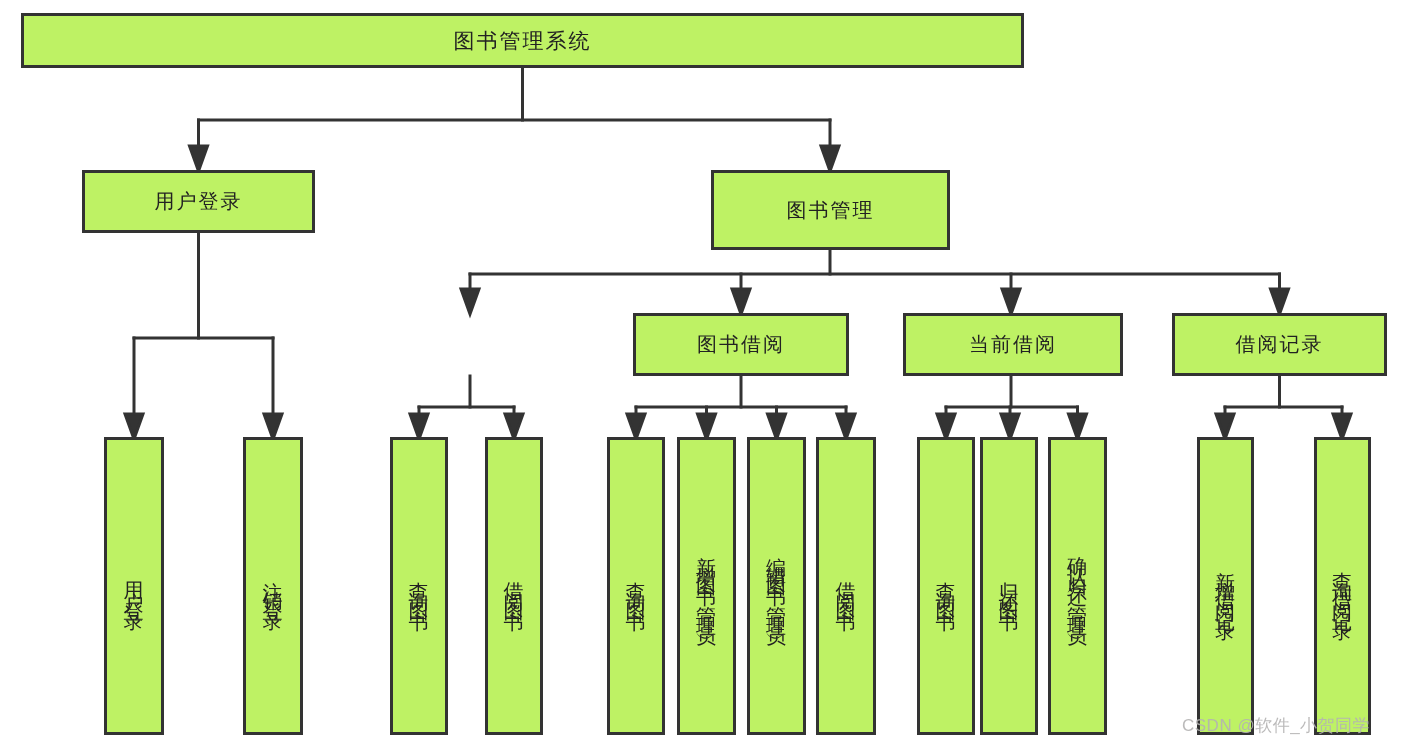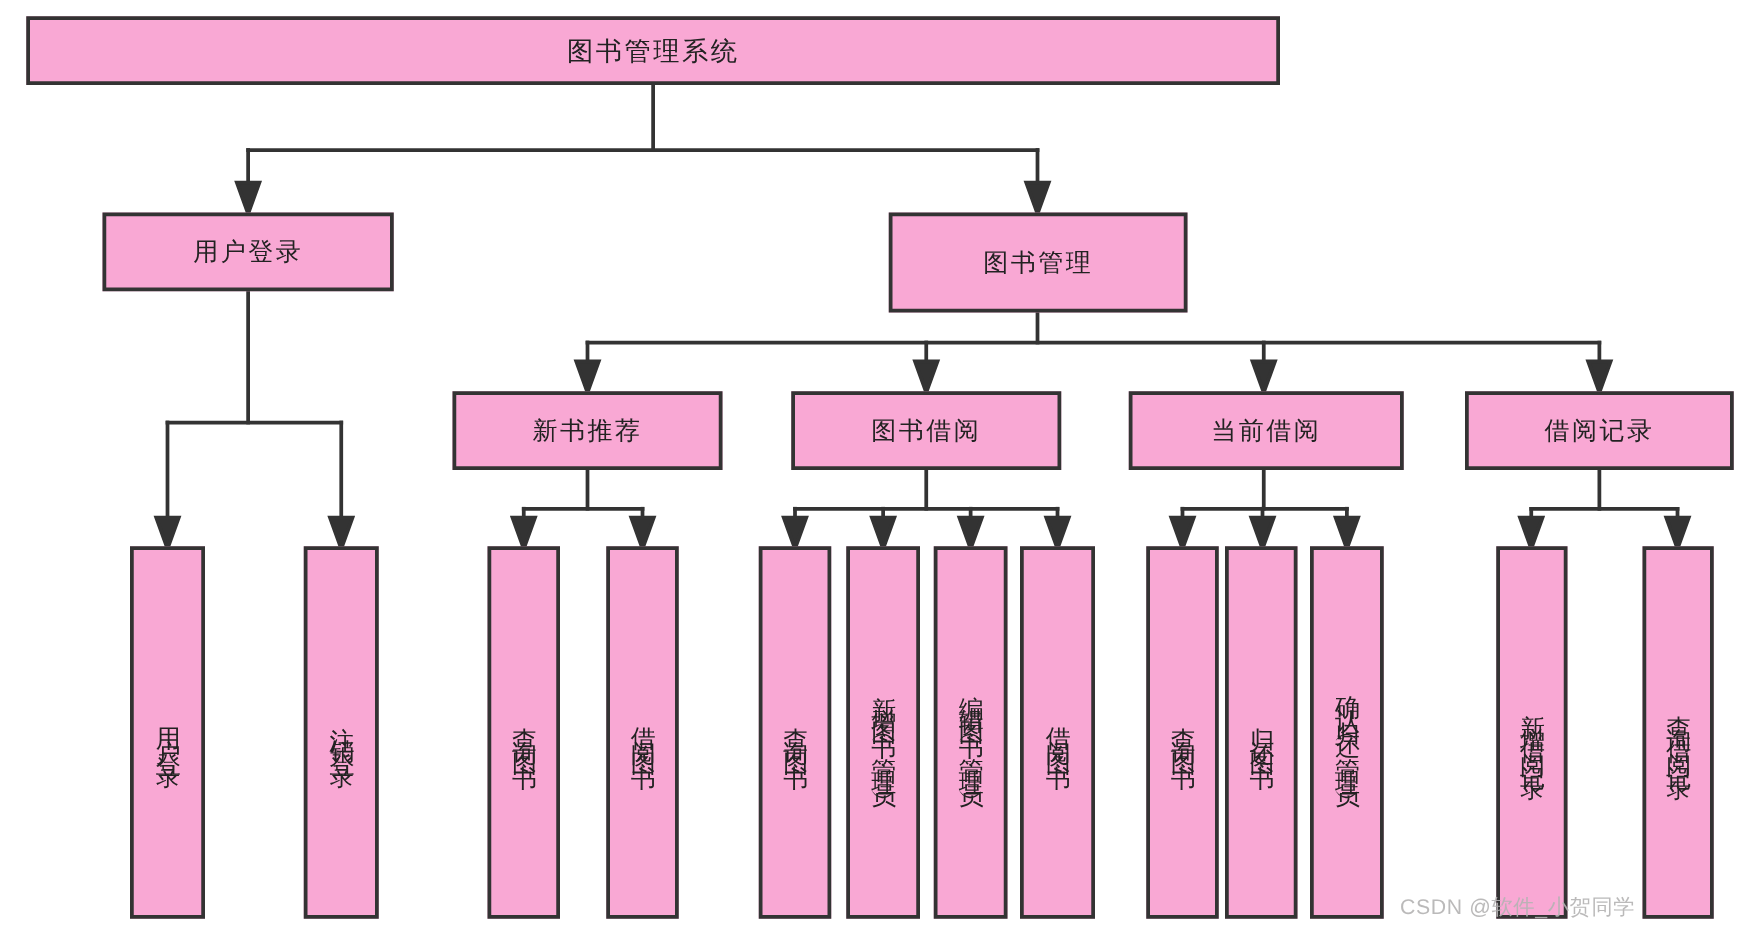--- a/index.html
+++ b/index.html
@@ -17,21 +17,21 @@
   }
   #connectors {
     position: absolute;
     left: 0;
     top: 0;
     z-index: 1;
   }
   .node {
     position: absolute;
     box-sizing: border-box;
-    background: #f9a8d4;
+    background: #bef264;
     border: 3px solid #333333;
     display: flex;
     align-items: center;
     justify-content: center;
     color: #222222;
     z-index: 2;
   }
   .h-node {
     font-size: 20px;
     letter-spacing: 2px;
@@ -51,21 +51,21 @@
     top: 437px;
     height: 298px;
     writing-mode: vertical-rl;
     text-orientation: mixed;
     font-size: 20px;
     letter-spacing: 10px;
     line-height: 1;
   }
   #watermark {
     position: absolute;
-    left: 1120px;
+    left: 1182px;
     top: 714px;
     z-index: 3;
     font-size: 17px;
     color: rgba(180, 178, 178, 0.9);
     white-space: nowrap;
     letter-spacing: 0.5px;
   }
 </style>
 </head>
 <body>
@@ -148,21 +148,20 @@
         <polygon points="1333,414 1351,414 1342,439"></polygon>
       </g>
     </g>
   </svg>
 
   <div class="node h-node root-node">图书管理系统</div>
 
   <div class="node h-node lvl2" style="left:82px; width:233px;">用户登录</div>
   <div class="node h-node lvl2" style="left:711px; width:239px; height:80px;">图书管理</div>
 
-  <div class="node h-node lvl3" style="left:362px; width:216px;">新书推荐</div>
   <div class="node h-node lvl3" style="left:633px; width:216px;">图书借阅</div>
   <div class="node h-node lvl3" style="left:903px; width:220px;">当前借阅</div>
   <div class="node h-node lvl3" style="left:1172px; width:215px;">借阅记录</div>
 
   <div class="node leaf" style="left:104px; width:60px;">用户登录</div>
   <div class="node leaf" style="left:243px; width:60px;">注销登录</div>
 
   <div class="node leaf" style="left:390px; width:58px;">查询图书</div>
   <div class="node leaf" style="left:485px; width:58px;">借阅图书</div>
 

